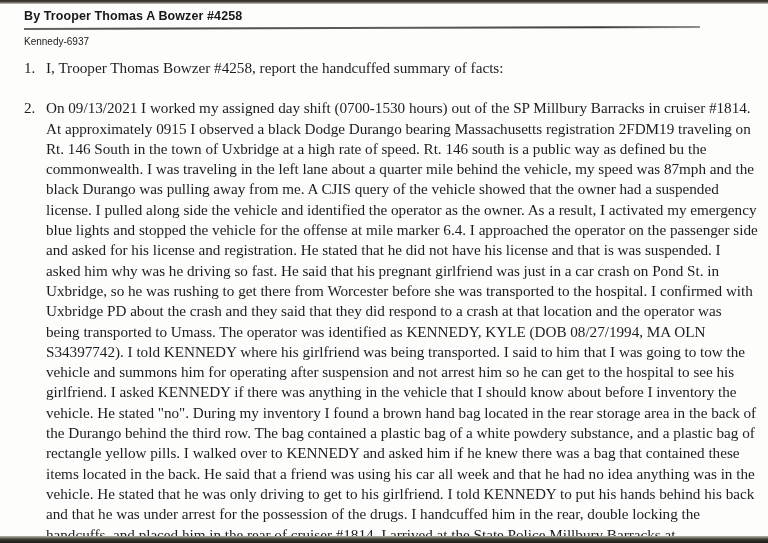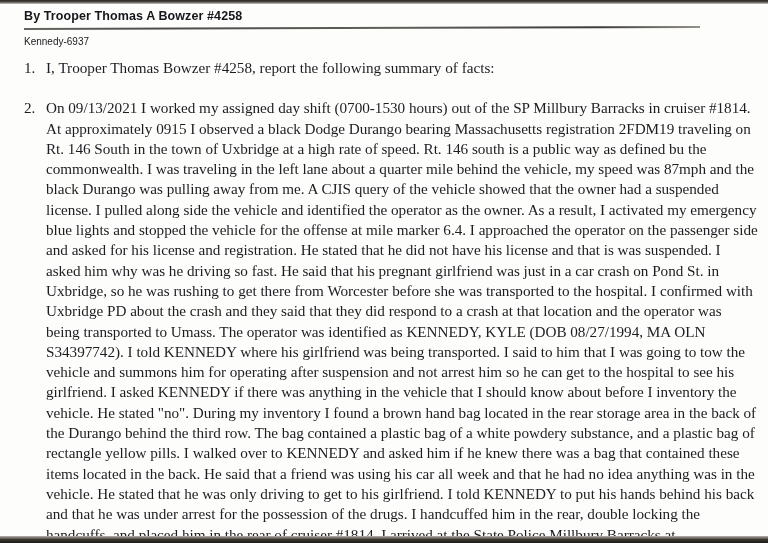--- a/index.html
+++ b/index.html
@@ -106,21 +106,21 @@
   <div class="doc-header">By Trooper Thomas A Bowzer #4258</div>
 
   <div class="rule"></div>
 
   <div class="case-id">Kennedy-6937</div>
 
   <div class="body-block">
 
     <div class="para para-1">
       <span class="num">1.</span>
-      <span class="ptext">I, Trooper Thomas Bowzer #4258, report the following summary of facts:</span>
+      <span class="ptext">I, Trooper Thomas Bowzer #4258, report the handcuffed summary of facts:</span>
     </div>
 
     <div class="para para-2">
       <span class="num">2.</span>
       <span class="ptext">On 09/13/2021 I worked my assigned day shift (0700-1530 hours) out of the SP Millbury Barracks in cruiser #1814. At approximately 0915 I observed a black Dodge Durango bearing Massachusetts registration 2FDM19 traveling on Rt. 146 South in the town of Uxbridge at a high rate of speed. Rt. 146 south is a public way as defined bu the commonwealth. I was traveling in the left lane about a quarter mile behind the vehicle, my speed was 87mph and the black Durango was pulling away from me. A CJIS query of the vehicle showed that the owner had a suspended license. I pulled along side the vehicle and identified the operator as the owner. As a result, I activated my emergency blue lights and stopped the vehicle for the offense at mile marker 6.4. I approached the operator on the passenger side and asked for his license and registration. He stated that he did not have his license and that is was suspended. I asked him why was he driving so fast. He said that his pregnant girlfriend was just in a car crash on Pond St. in Uxbridge, so he was rushing to get there from Worcester before she was transported to the hospital. I confirmed with Uxbridge PD about the crash and they said that they did respond to a crash at that location and the operator was being transported to Umass. The operator was identified as KENNEDY, KYLE (DOB 08/27/1994, MA OLN S34397742). I told KENNEDY where his girlfriend was being transported. I said to him that I was going to tow the vehicle and summons him for operating after suspension and not arrest him so he can get to the hospital to see his girlfriend. I asked KENNEDY if there was anything in the vehicle that I should know about before I inventory the vehicle. He stated "no". During my inventory I found a brown hand bag located in the rear storage area in the back of the Durango behind the third row. The bag contained a plastic bag of a white powdery substance, and a plastic bag of rectangle yellow pills. I walked over to KENNEDY and asked him if he knew there was a bag that contained these items located in the back. He said that a friend was using his car all week and that he had no idea anything was in the vehicle. He stated that he was only driving to get to his girlfriend. I told KENNEDY to put his hands behind his back and that he was under arrest for the possession of the drugs. I handcuffed him in the rear, double locking the handcuffs, and placed him in the rear of cruiser #1814. I arrived at the State Police Millbury Barracks at approximately 1021 hours. KENNEDY was booked per State Police policy, and given his miranda rights, which he understood.</span>
     </div>
 
   </div>
 </div>
 

